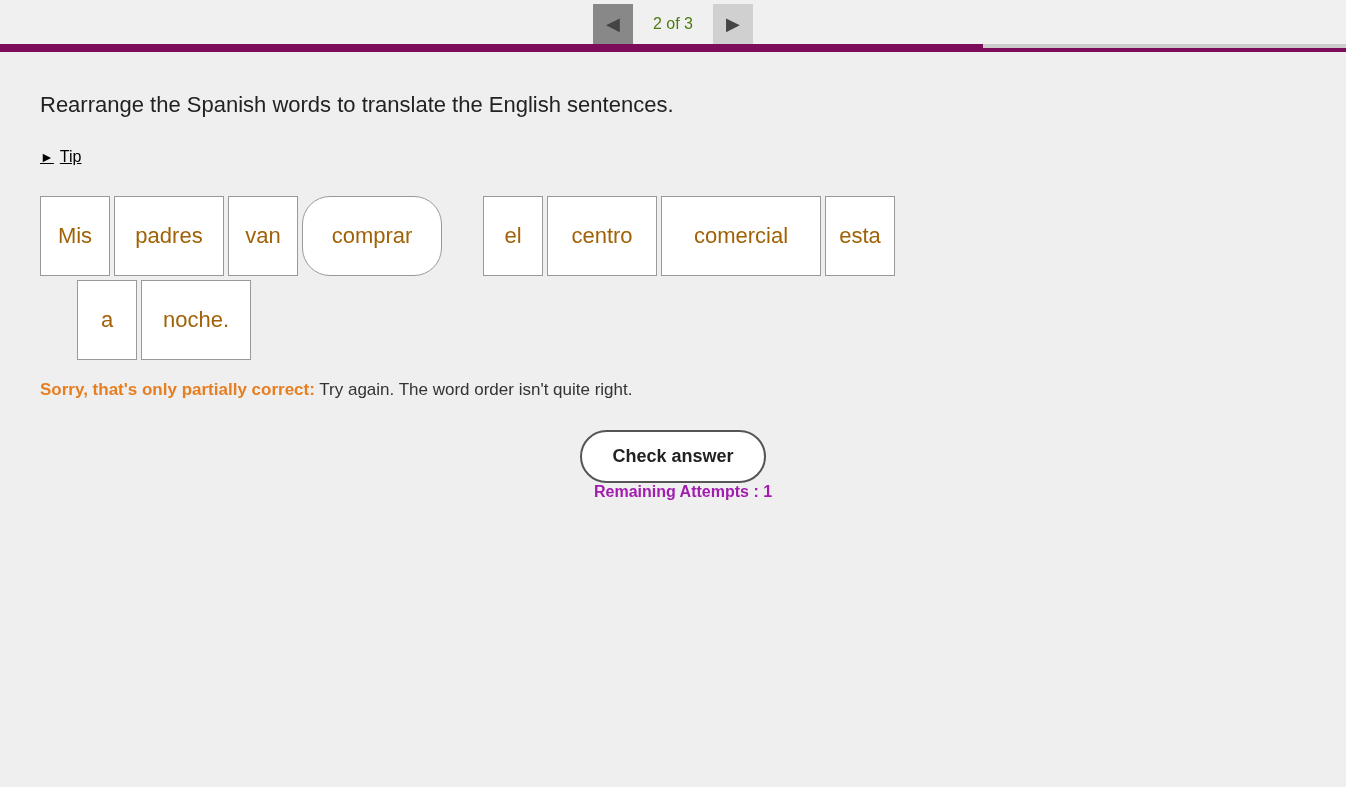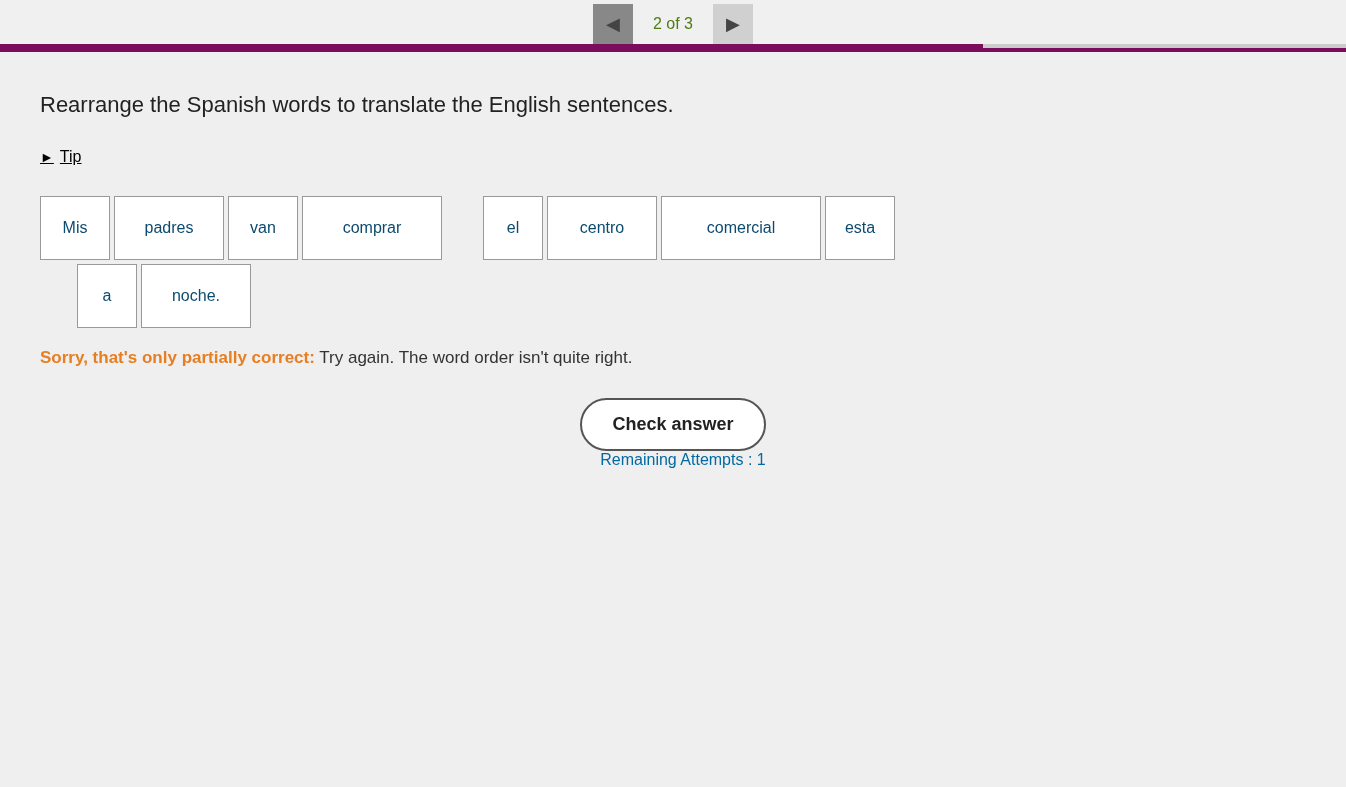--- a/index.html
+++ b/index.html
@@ -117,32 +117,33 @@
       display: flex;
       flex-wrap: wrap;
       gap: 4px;
       margin-bottom: 4px;
     }
 
     .word-tile {
       background: #fff;
       border: 1.5px solid #999;
       min-width: 80px;
-      height: 64px;
+      height: 80px;
       display: flex;
       align-items: center;
       justify-content: center;
-      font-size: 16px;
-      color: #0c4a6e;
+      font-size: 22px;
+      color: #a16207;
       cursor: pointer;
       padding: 0 12px;
     }
 
     .word-tile.wide {
       min-width: 140px;
+      border-radius: 28px;
     }
 
     .word-tile.medium {
       min-width: 110px;
     }
 
     .word-tile.small {
       min-width: 70px;
     }
 
@@ -174,22 +175,23 @@
       padding: 14px 30px;
       font-size: 18px;
       font-weight: bold;
       cursor: pointer;
       color: #222;
     }
 
     .remaining-attempts {
       display: inline;
       font-size: 16px;
-      color: #0369a1;
+      color: #a21caf;
       margin-left: 20px;
+      font-weight: bold;
     }
 
     .bottom-section {
       display: flex;
       align-items: center;
       gap: 0;
       flex-direction: column;
     }
   </style>
 </head>

